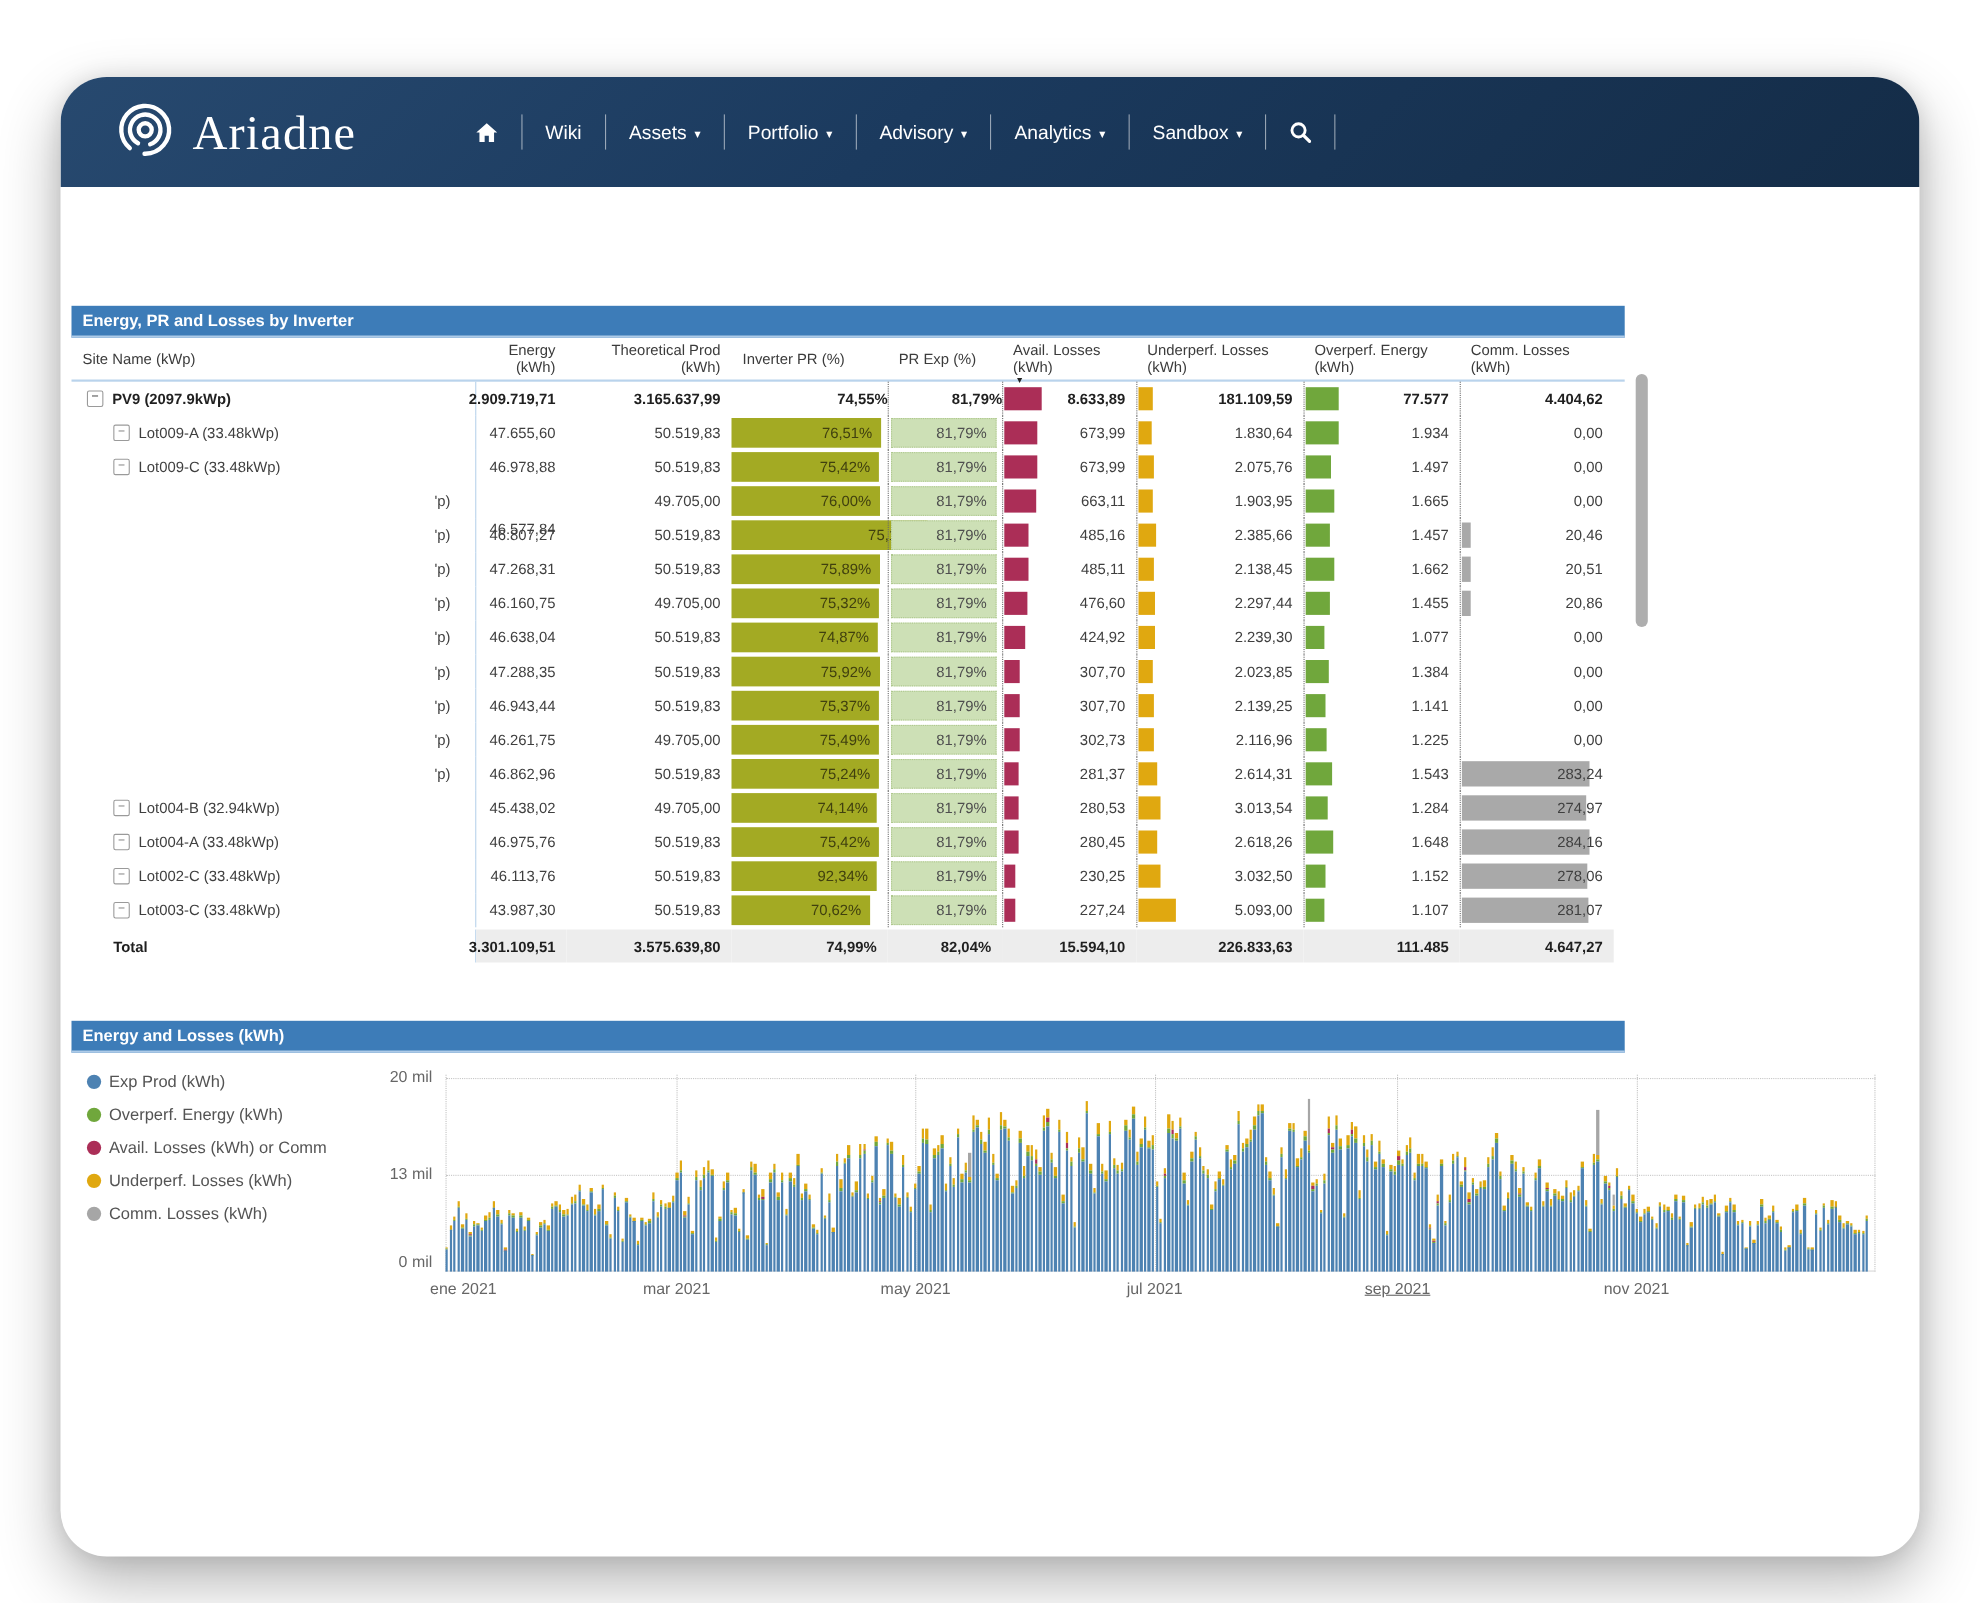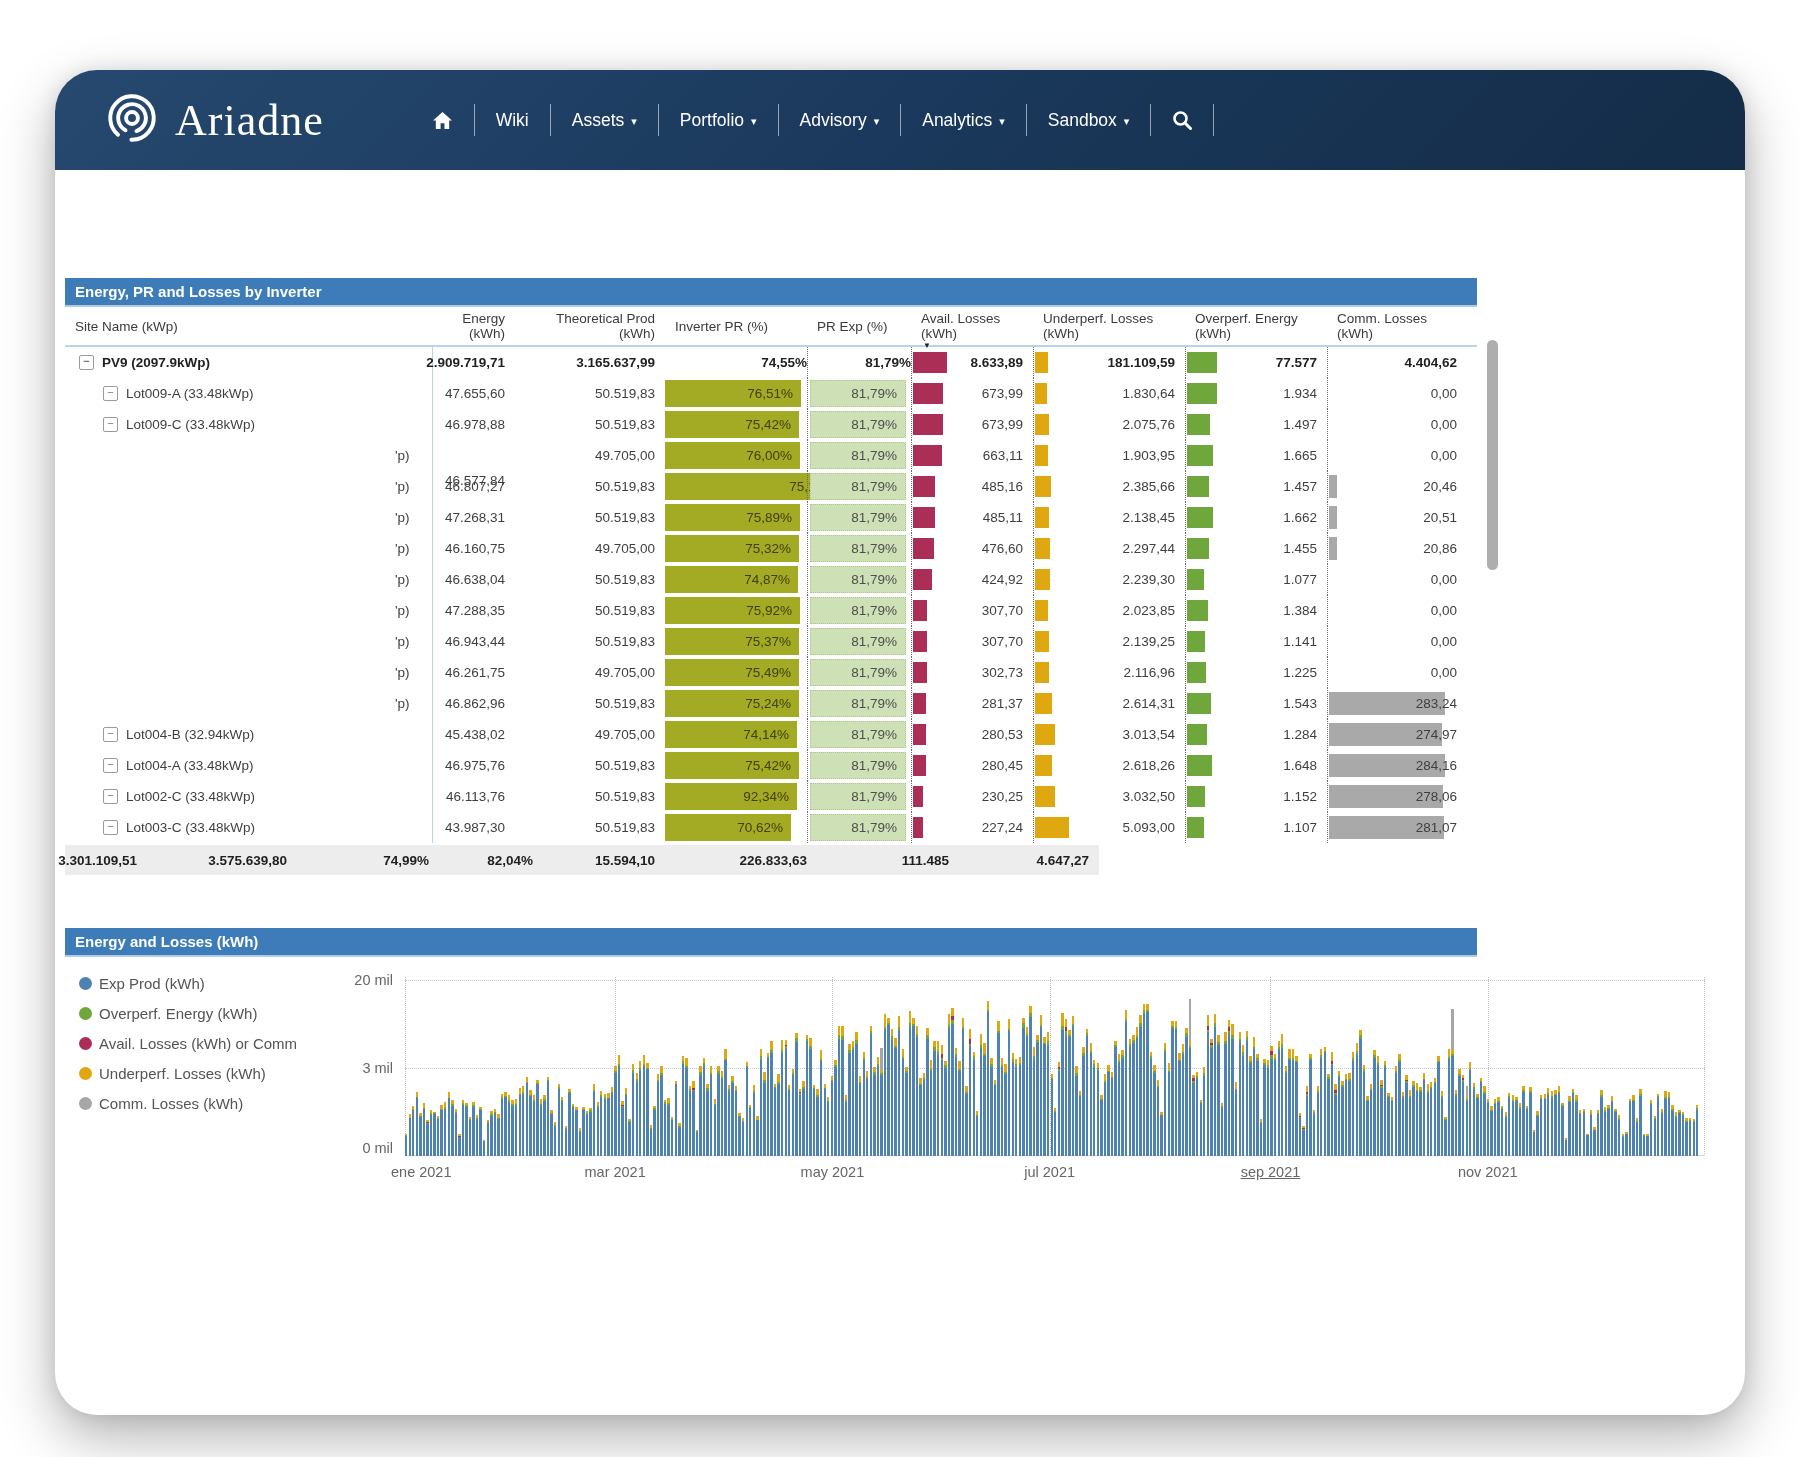--- a/index.html
+++ b/index.html
@@ -651,20 +651,21 @@
             <div class="loss-bar" style="width: 17px; background: rgb(112, 167, 60);"></div>
             <span class="loss-val">1.107</span>
           </div>
           <div class="cell bar-cell axis" style="width: 140px;">
             <div class="loss-bar" style="width: 115px; background: rgb(169, 169, 169); top: 4px; height: 23px;"></div>
             <span class="loss-val">281,07</span>
           </div>
         </div>
       </div>
     <div class="total-row" id="trow">
+        <div class="cell site-cell" style="width: 368px; padding-left: 38px;">Total</div>
         <div class="cell r" style="width: 82px;">3.301.109,51</div>
         <div class="cell r" style="width: 150px;">3.575.639,80</div>
         <div class="cell r" style="width: 142px;">74,99%</div>
         <div class="cell r" style="width: 104px;">82,04%</div>
         <div class="cell r" style="width: 122px;">15.594,10</div>
         <div class="cell r" style="width: 152px;">226.833,63</div>
         <div class="cell r" style="width: 142px;">111.485</div>
         <div class="cell r" style="width: 140px;">4.647,27</div>
       </div>
   </div>
@@ -690,21 +691,21 @@
             <span class="legend-dot" style="background: rgb(224, 168, 16);"></span>
             <span>Underperf. Losses (kWh)</span>
           </div>
           <div class="legend-item">
             <span class="legend-dot" style="background: rgb(166, 166, 166);"></span>
             <span>Comm. Losses (kWh)</span>
           </div>
         </div>
       <div id="ylabs">
           <div class="ylab" style="left: 268px; top: 183px;">0 mil</div>
-          <div class="ylab" style="left: 268px; top: 103px;">3 mil</div>
+          <div class="ylab" style="left: 268px; top: 103px;">13 mil</div>
           <div class="ylab" style="left: 268px; top: 15px;">20 mil</div>
         </div>
       <div class="plot" id="plot" style="left:340px;top:14px;width:1300px;height:185px;">
           <div class="gridline-h" style="top: 97px;"></div>
           <div class="gridline-h" style="top: 9px;"></div>
           <div class="gridline-v" style="left: 0px;"></div>
           <div class="gridline-v" style="left: 210.137px;"></div>
           <div class="gridline-v" style="left: 427.397px;"></div>
           <div class="gridline-v" style="left: 644.658px;"></div>
           <div class="gridline-v" style="left: 865.479px;"></div>

